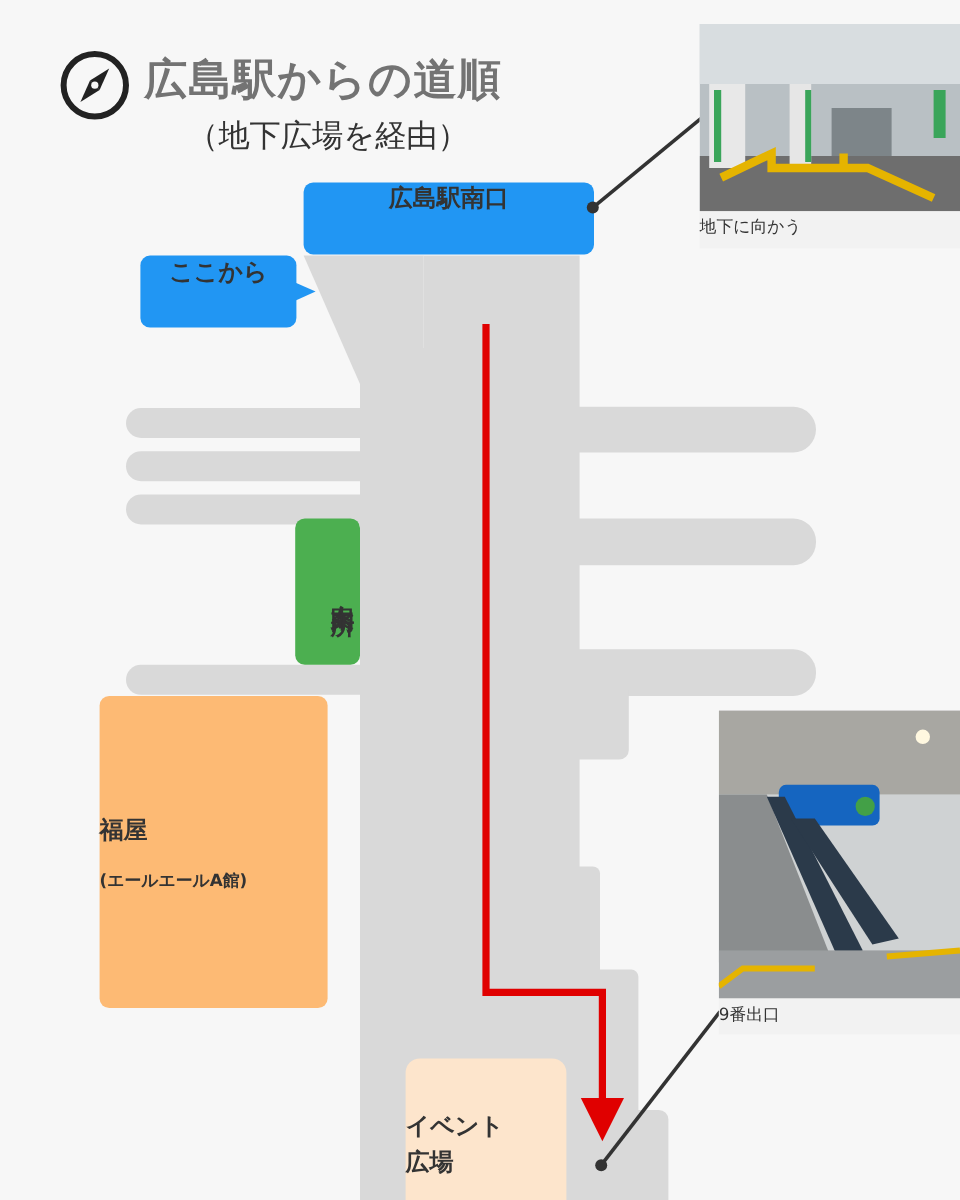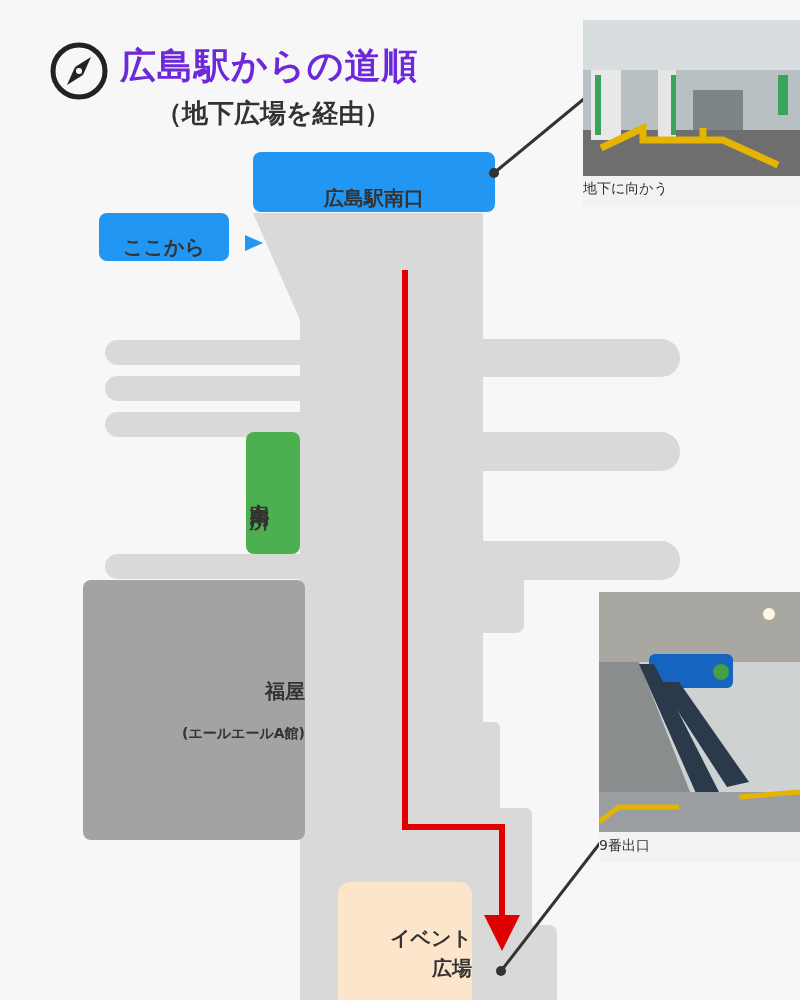--- a/index.html
+++ b/index.html
@@ -5,24 +5,24 @@
     html, body { margin: 0; padding: 0; }
     body {
       width: 800px; height: 1000px; position: relative; overflow: hidden;
       background: #f7f7f7;
       font-family: "DejaVu Sans", "Liberation Sans", sans-serif;
       color: #333;
     }
     .abs { position: absolute; }
     .corr { position: absolute; background: #d9d9d9; }
     .title-wrap { position: absolute; left: 48px; top: 38px; }
-    .title-main { position: absolute; left: 72px; top: 4px; font-size: 36px; font-weight: bold; color: #6d28d9; white-space: nowrap; letter-spacing: 1px; }
-    .title-sub { position: absolute; left: 108px; top: 58px; font-size: 26px; font-weight: bold; color: #333; white-space: nowrap; }
+    .title-main { position: absolute; left: 72px; top: 4px; font-size: 36px; font-weight: bold; color: #737373; white-space: nowrap; letter-spacing: 1px; }
+    .title-sub { position: absolute; left: 108px; top: 58px; font-size: 26px; font-weight: normal; color: #333; white-space: nowrap; }
     .label-box {
-      position: absolute; display: flex; align-items: flex-end; justify-content: center;
+      position: absolute; display: flex; align-items: flex-start; justify-content: center;
       text-align: center; font-weight: bold; color: #333; border-radius: 8px;
     }
     .blue { background: #2196f3; }
     .photo-card { position: absolute; background: #f2f2f2; }
     .photo-caption { position: absolute; left: 0; right: 0; text-align: left; font-size: 14px; color: #333; }
     svg { display: block; }
   </style>
 </head>
 <body>
 
@@ -58,32 +58,32 @@
     <circle cx="31" cy="31" r="3" fill="#f7f7f7"></circle>
   </svg>
   <div class="title-main">広島駅からの道順</div>
   <div class="title-sub">（地下広場を経由）</div>
 </div>
 
 <div class="label-box blue" style="left:253px;top:152px;width:242px;height:60px;font-size:20px;border-radius:8px;">
   <span>広島駅南口</span>
 </div>
 
-<div class="label-box blue" style="left:99px;top:213px;width:130px;height:48px;font-size:20px;">
+<div class="label-box blue" style="left:117px;top:213px;width:130px;height:60px;font-size:20px;">
   <span>ここから</span>
 </div>
 <svg class="abs" style="left:245px;top:233px;" width="20" height="20">
   <polygon points="0,2 18,10 0,18" fill="#2196f3"></polygon>
 </svg>
 
 <div class="label-box" style="left:246px;top:432px;width:54px;height:122px;background:#4caf50;font-size:20px;line-height:28px;writing-mode:vertical-rl;border-radius:8px;">
   <span style="letter-spacing:4px;">案内所</span>
 </div>
 
-<div class="label-box" style="left:83px;top:580px;width:222px;height:260px;background:#a3a3a3;flex-direction:column;">
+<div class="label-box" style="left:83px;top:580px;width:190px;height:260px;background:#fdba74;flex-direction:column;">
   <span style="font-size:20px;">福屋</span>
   <span style="font-size:14px;margin-top:20px;">(エールエールA館)</span>
 </div>
 
 <div class="label-box" style="left:338px;top:882px;width:134px;height:142px;background:#fde5cc;flex-direction:column;border-radius:12px 12px 0 0;font-size:20px;line-height:30px;">
   <span>イベント</span>
   <span>広場</span>
 </div>
 
 <svg class="abs" style="left:0;top:0;" width="800" height="1000">

